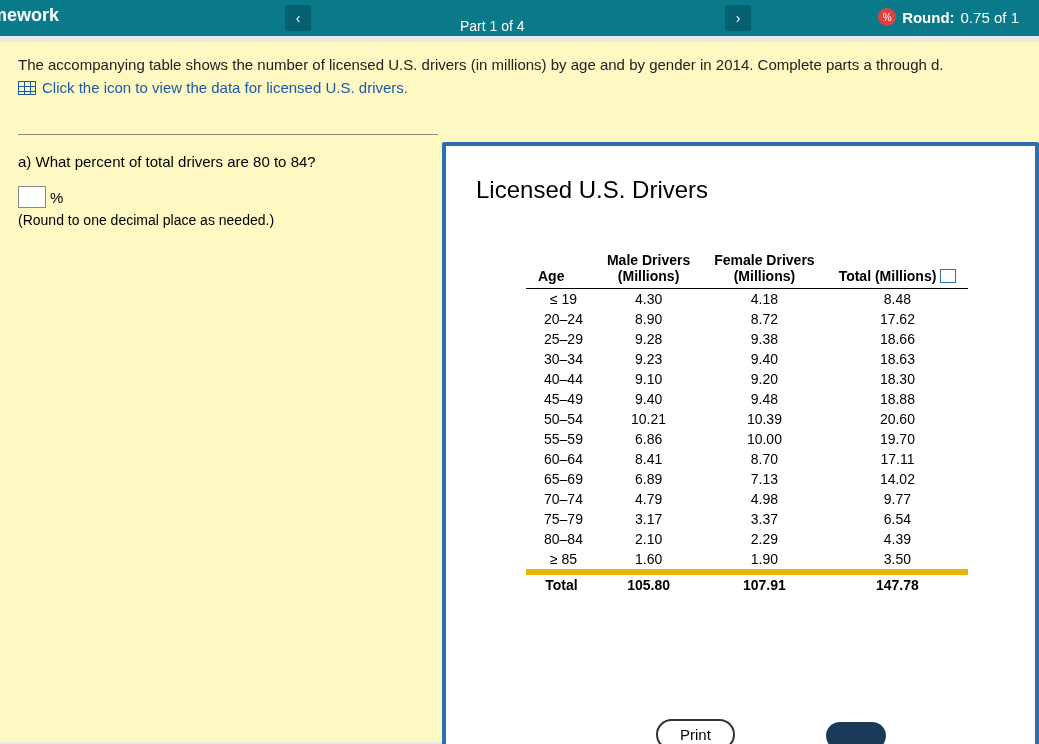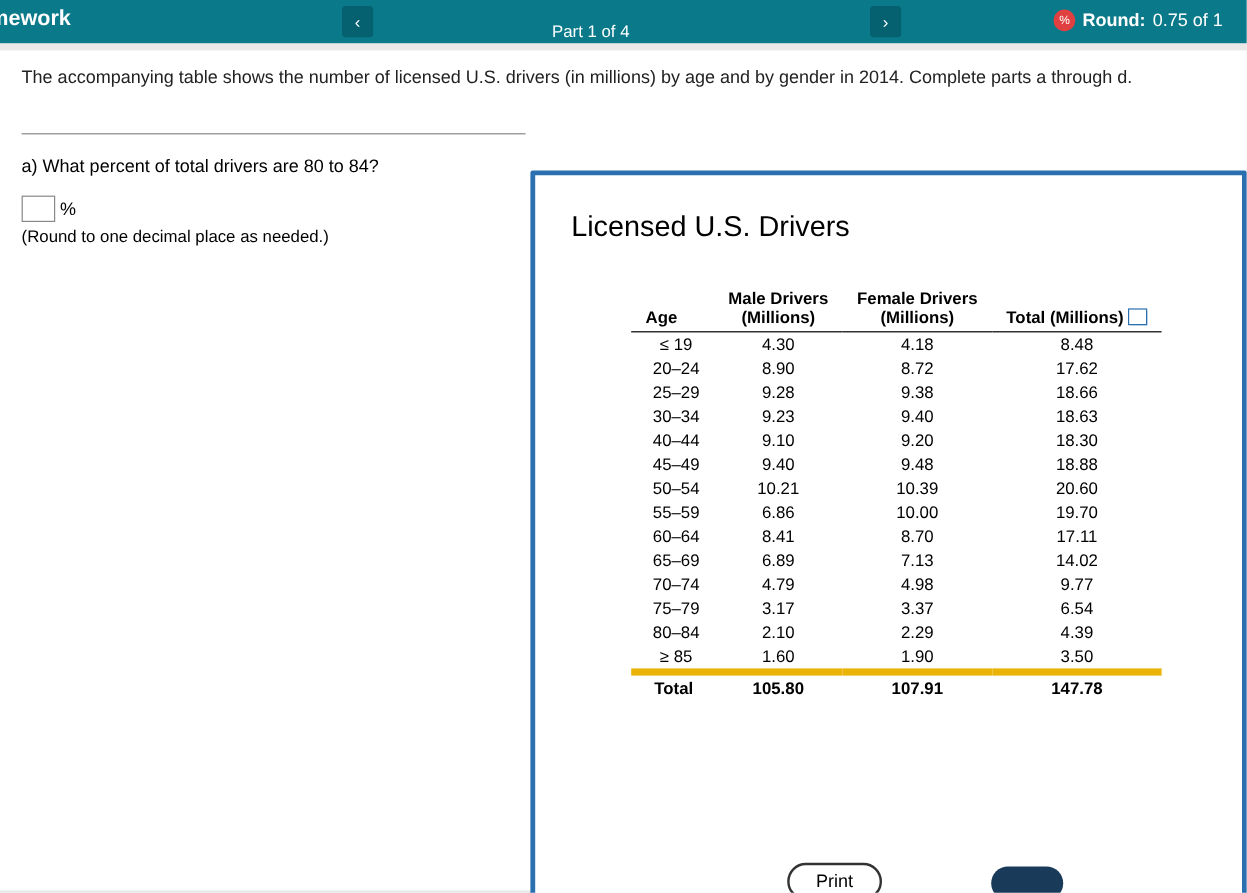--- a/index.html
+++ b/index.html
@@ -57,21 +57,21 @@
   align-items: center;
   gap: 6px;
 }
 .pct-icon {
   width: 18px; height: 18px; border-radius: 50%;
   background: #e04040;
   display: inline-flex; align-items: center; justify-content: center;
   font-size: 10px; color: #fff;
 }
 .content {
-  background: #ffffff;
+  background: #fef9c3;
   margin: 6px 0 0 0;
   padding: 14px 18px;
   height: 700px;
   position: relative;
 }
 .intro { font-size: 15px; color: #222; margin-bottom: 6px; }
 .icon-link { display: flex; align-items: center; gap: 6px; font-size: 15px; color: #1a5aa8; cursor: pointer; }
 .grid-icon {
   width: 18px; height: 14px; border: 1px solid #1a5aa8;
   display: inline-block; position: relative; background:
@@ -93,21 +93,21 @@
   position: absolute;
   left: 442px;
   top: 100px;
   width: 597px;
   height: 620px;
   background: #fff;
   border: 4px solid #2a6fb0;
   border-radius: 2px;
   padding: 30px 20px 10px 30px;
 }
-.modal-title { font-size: 24px; font-weight: 400; margin-bottom: 32px; }
+.modal-title { font-size: 24px; font-weight: 400; margin-bottom: 44px; }
 .data-table {
   border-collapse: collapse;
   font-size: 14px;
   margin-left: 50px;
 }
 .data-table th {
   font-weight: bold;
   padding: 4px 12px;
   border-bottom: 1px solid #000;
   text-align: center;
@@ -176,20 +176,24 @@
   </button>
   <div class="points-wrap">
     <span class="pct-icon">%</span>
     <b>Round:</b>
     <span>0.75 of 1</span>
   </div>
 </div>
 
 <div class="content">
   <p class="intro">The accompanying table shows the number of licensed U.S. drivers (in millions) by age and by gender in 2014. Complete parts a through d.</p>
+  <div class="icon-link">
+    <span class="grid-icon"></span>
+    <span>Click the icon to view the data for licensed U.S. drivers.</span>
+  </div>
 
   <hr class="divider">
 
   <p class="question-a">a) What percent of total drivers are 80 to 84?</p>
   <div class="input-row">
     <input class="answer-box" type="text" style="">
     <span class="pct-sign">%</span>
   </div>
   <p class="round-note">(Round to one decimal place as needed.)</p>
 

